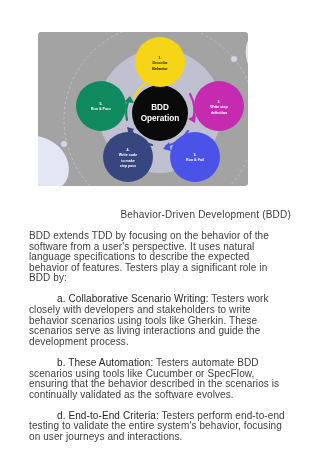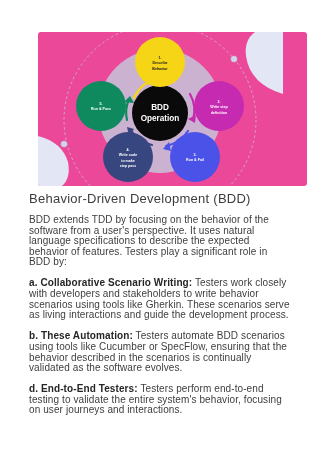--- a/index.html
+++ b/index.html
@@ -14,23 +14,23 @@
     color: #2a2a2a;
     overflow: hidden;
     position: relative;
   }
 
   
   #diagram-panel {
     position: absolute;
     left: 38px;
     top: 32px;
-    width: 269px;
+    width: 210px;
     height: 154px;
-    background: #ec4899;
+    background: #a3a3a3;
     border-radius: 3px;
     overflow: hidden;
   }
   #diagram-svg {
     position: absolute;
     left: 0;
     top: 0;
     width: 245px;
     height: 154px;
     display: block;
@@ -56,36 +56,38 @@
   }
 
   
   #article {
     position: absolute;
     left: 29px;
     top: 193px;
     width: 262px;
   }
   .heading {
-    font-size: 13px;
+    font-size: 10px;
     line-height: 11px;
     color: #3d3d3d;
-    margin: 0 0 11px 0;
+    margin: 16px 0 11px 0;
     letter-spacing: 0.02em;
+    text-align: right;
   }
   .para {
     font-size: 10px;
     line-height: 10.6px;
     color: #3d3d3d;
     margin: 0 0 10.5px 0;
     letter-spacing: 0.01em;
   }
   .para b {
-    font-weight: bold;
+    font-weight: normal;
     color: #262626;
+    margin-left: 28px;
   }
 </style>
 </head>
 <body>
 
 <div id="diagram-panel">
   <svg id="diagram-svg" viewBox="0 0 245 154">
 
     <path d="M245 0 L245 62 Q212 52 208 24 Q206 8 217 0 Z" fill="#e3e6f5"></path>
     <path d="M0 154 L0 104 Q24 110 30 130 Q33 146 24 154 Z" fill="#e3e6f5"></path>
@@ -169,16 +171,16 @@
   <p class="para">
     <b>a. Collaborative Scenario Writing:</b><span> Testers work closely with developers and stakeholders to write behavior scenarios using tools like Gherkin. These scenarios serve as living interactions and guide the development process.</span>
   </p>
 
   <p class="para">
     <b>b. These Automation:</b><span> Testers automate BDD scenarios using tools like Cucumber or SpecFlow, ensuring that the behavior described in the scenarios is continually validated as the software evolves.</span>
   </p>
 
 
   <p class="para">
-    <b>d. End-to-End Testers:</b><span> Testers perform end-to-end testing to validate the entire system's behavior, focusing on user journeys and interactions.</span>
+    <b>d. End-to-End Criteria:</b><span> Testers perform end-to-end testing to validate the entire system's behavior, focusing on user journeys and interactions.</span>
   </p>
 
 </div>
 
 </body></html>

